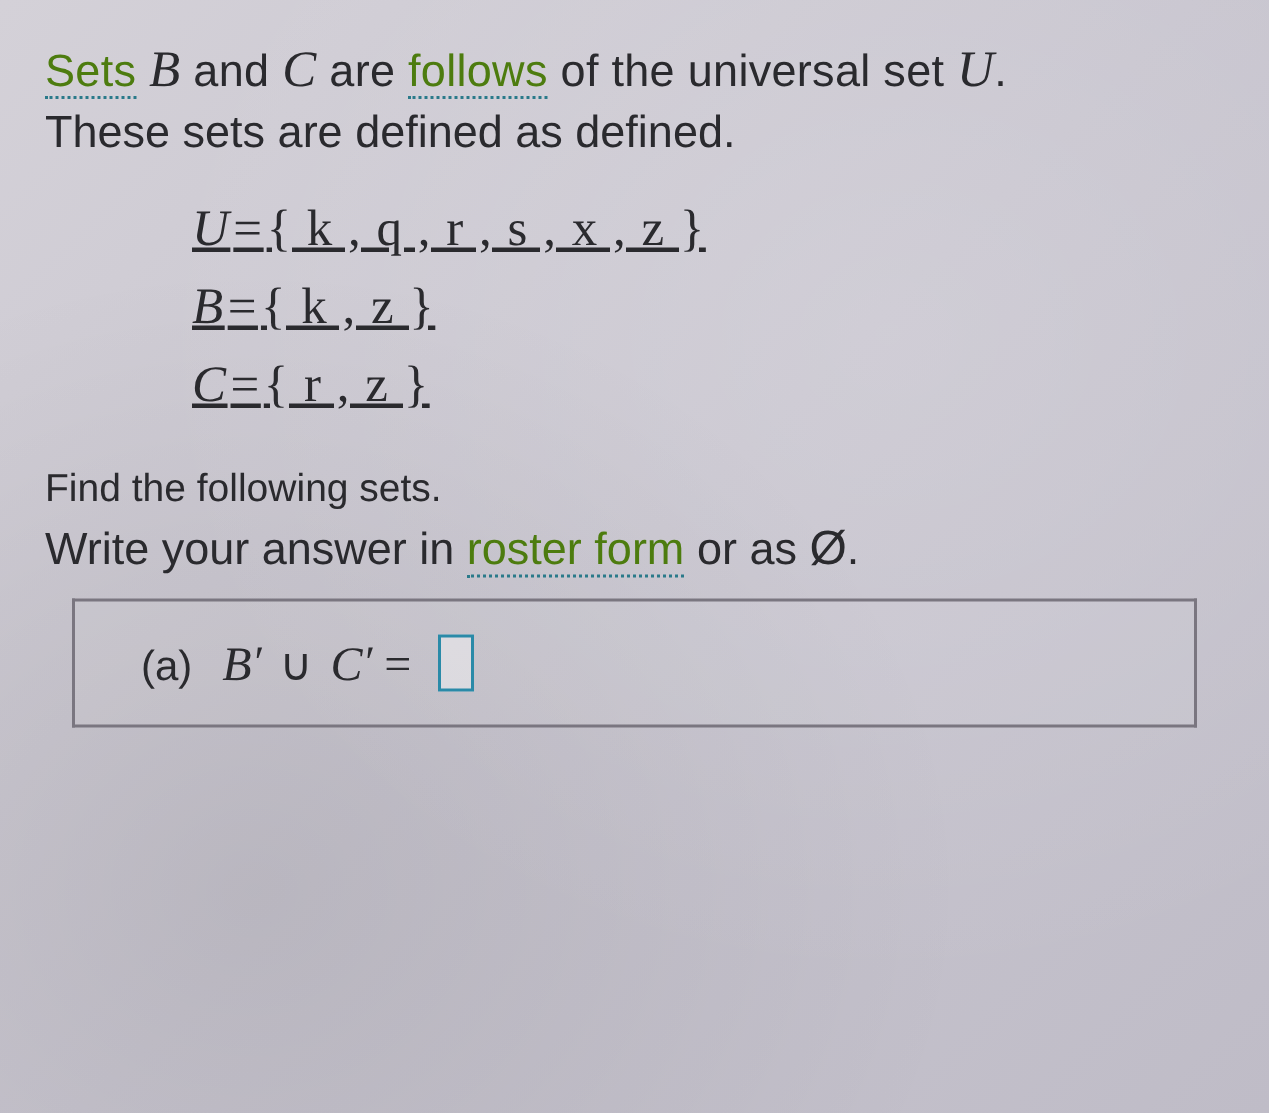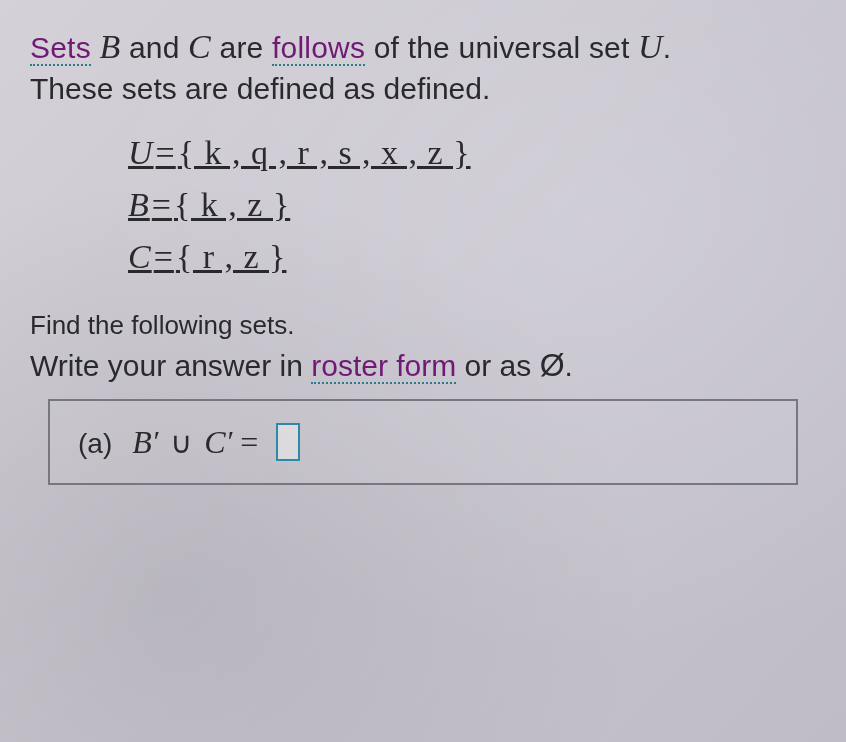--- a/index.html
+++ b/index.html
@@ -34,21 +34,21 @@
       font-family: Verdana, Arial, sans-serif;
       margin-bottom: 6px;
       letter-spacing: 0.2px;
     }
     .intro-line2 {
       font-size: 30px;
       font-family: Verdana, Arial, sans-serif;
       margin-bottom: 28px;
     }
     .link-term {
-      color: #701a75;
+      color: #4d7c0f;
       border-bottom: 2px dotted #2a7a8a;
       cursor: pointer;
     }
     .math-var {
       font-family: 'Times New Roman', Georgia, serif;
       font-style: italic;
       font-size: 34px;
     }
     .set-defs {
       margin-left: 98px;
@@ -85,21 +85,21 @@
     }
     .answer-table {
       border: 2px solid #7a7680;
       border-collapse: collapse;
       width: 750px;
       margin-left: 18px;
       background: rgba(255,255,255,0.05);
     }
     .answer-table td {
       border: 2px solid #7a7680;
-      padding: 22px 28px;
+      padding: 22px 44px;
       font-family: 'Times New Roman', Georgia, serif;
       font-size: 32px;
     }
     .part-label {
       font-family: Verdana, Arial, sans-serif;
       font-size: 28px;
       margin-right: 12px;
     }
     .expr {
       font-style: italic;

